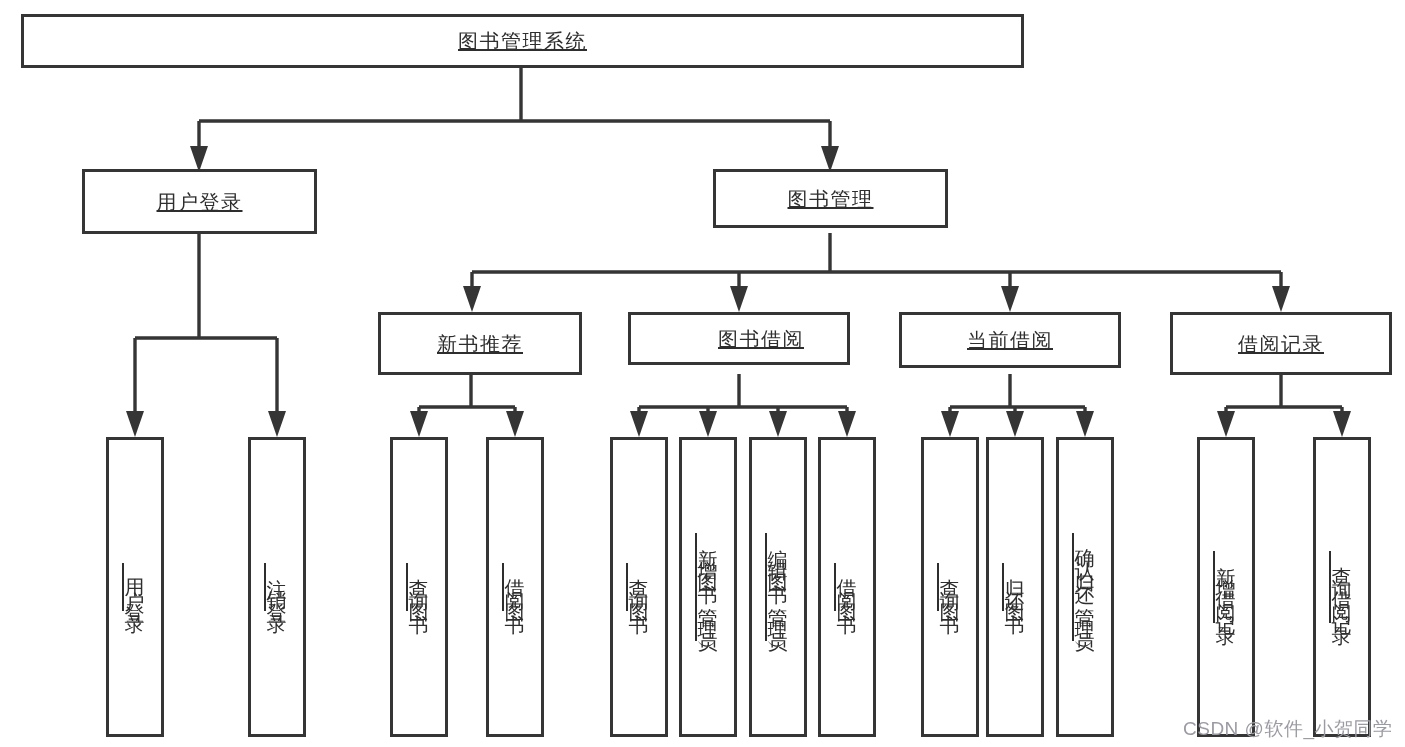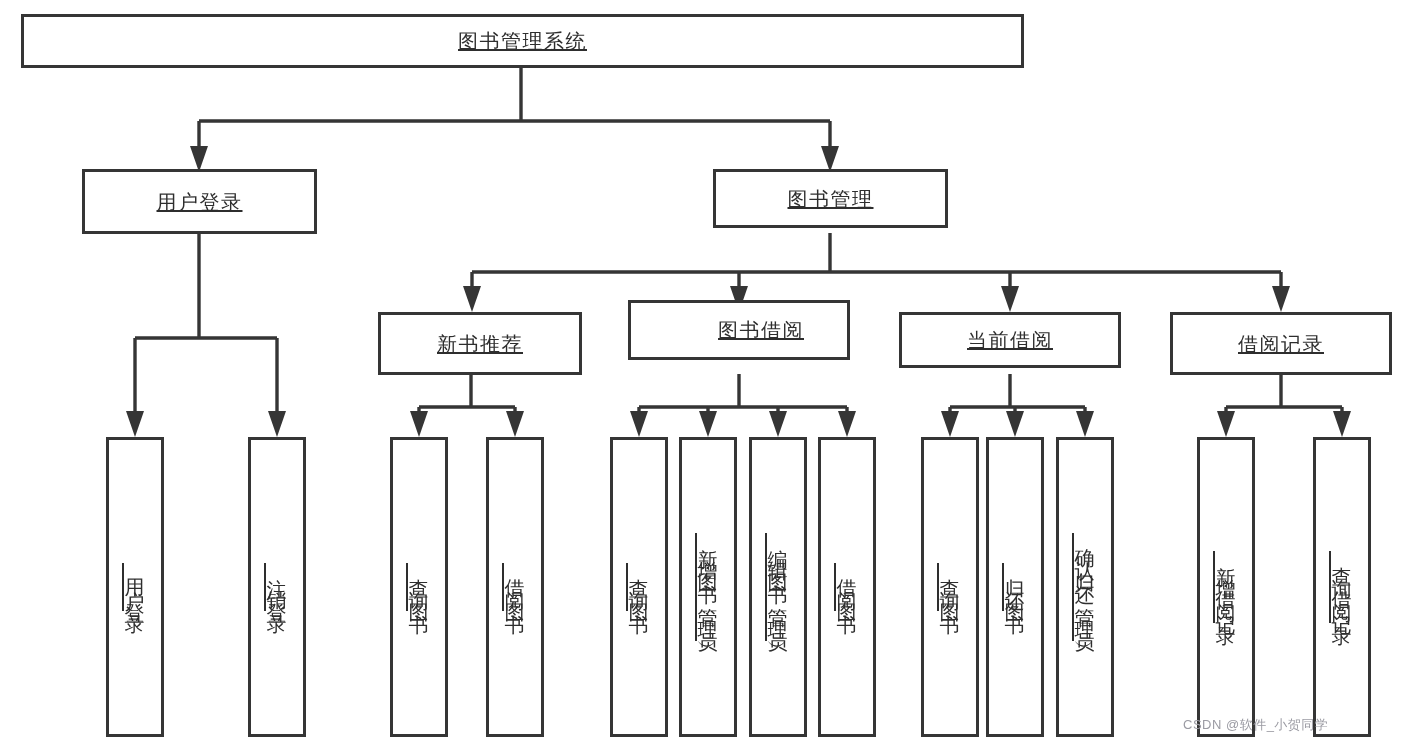--- a/index.html
+++ b/index.html
@@ -24,21 +24,21 @@
   }
   .node .lbl{
     font-size:20px;letter-spacing:1.5px;color:var(--text);white-space:nowrap;line-height:1;
   }
   .leaf .lbl{
     writing-mode:vertical-rl;text-orientation:mixed;
     font-size:20px;letter-spacing:12px;line-height:1;white-space:nowrap;
   }
   .watermark{
     position:absolute;left:1183px;top:716px;width:222px;z-index:3;
-    font-size:13px;letter-spacing:0.5px;color:var(--watermark);white-space:nowrap;
+    font-size:19px;letter-spacing:0.5px;color:var(--watermark);white-space:nowrap;
   }
 </style>
 </head>
 <body>
 
 <div class="canvas">
 
   <svg class="connectors" width="1405" height="747" viewBox="0 0 1405 747" aria-hidden="true">
 
     <path class="ln" d="M521 66 V121 M199 121 H830 M199 121 V150 M830 121 V150"></path>
@@ -82,21 +82,21 @@
   <div class="node" style="left:82px;top:169px;width:235px;height:65px;">
     <span class="lbl">用户登录</span>
   </div>
   <div class="node" style="left:713px;top:169px;width:235px;height:59px;">
     <span class="lbl">图书管理</span>
   </div>
 
   <div class="node" style="left:362px;top:312px;width:204px;height:63px;margin-left:16px;">
     <span class="lbl">新书推荐</span>
   </div>
-  <div class="node" style="left:628px;top:300px;width:222px;height:60px;padding-left:44px;">
+  <div class="node" style="left:628px;top:312px;width:222px;height:53px;padding-left:44px;">
     <span class="lbl">图书借阅</span>
   </div>
   <div class="node" style="left:899px;top:312px;width:222px;height:56px;">
     <span class="lbl">当前借阅</span>
   </div>
   <div class="node" style="left:1170px;top:312px;width:222px;height:63px;">
     <span class="lbl">借阅记录</span>
   </div>
 
   <div class="node leaf" style="left:106px;top:437px;width:58px;height:300px;">

